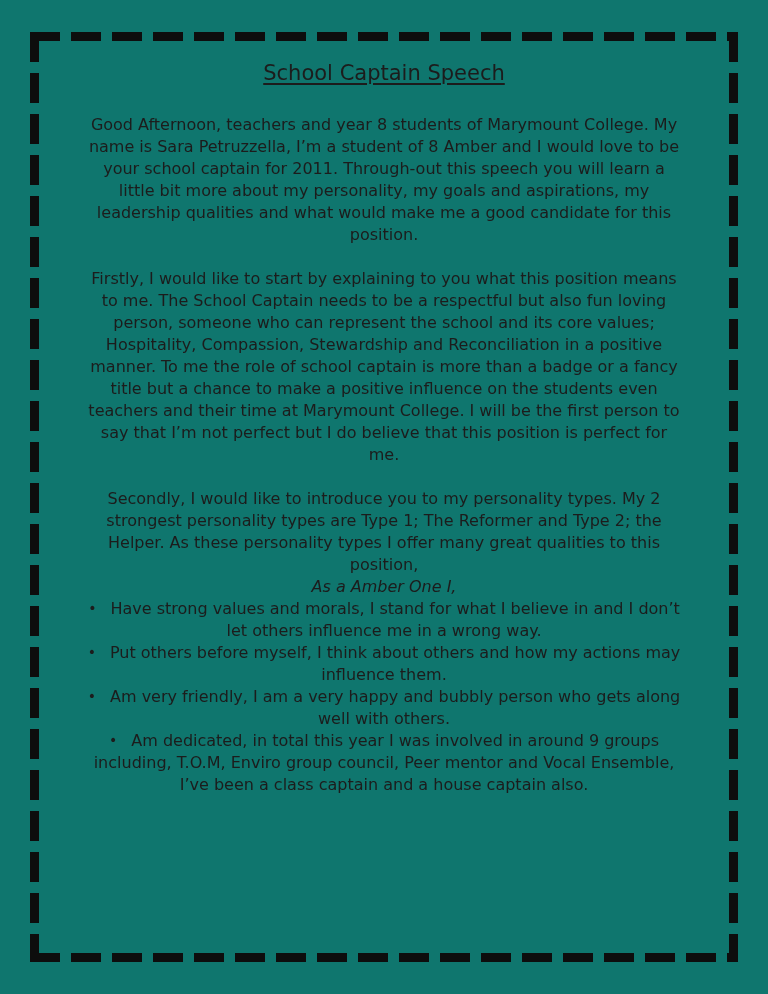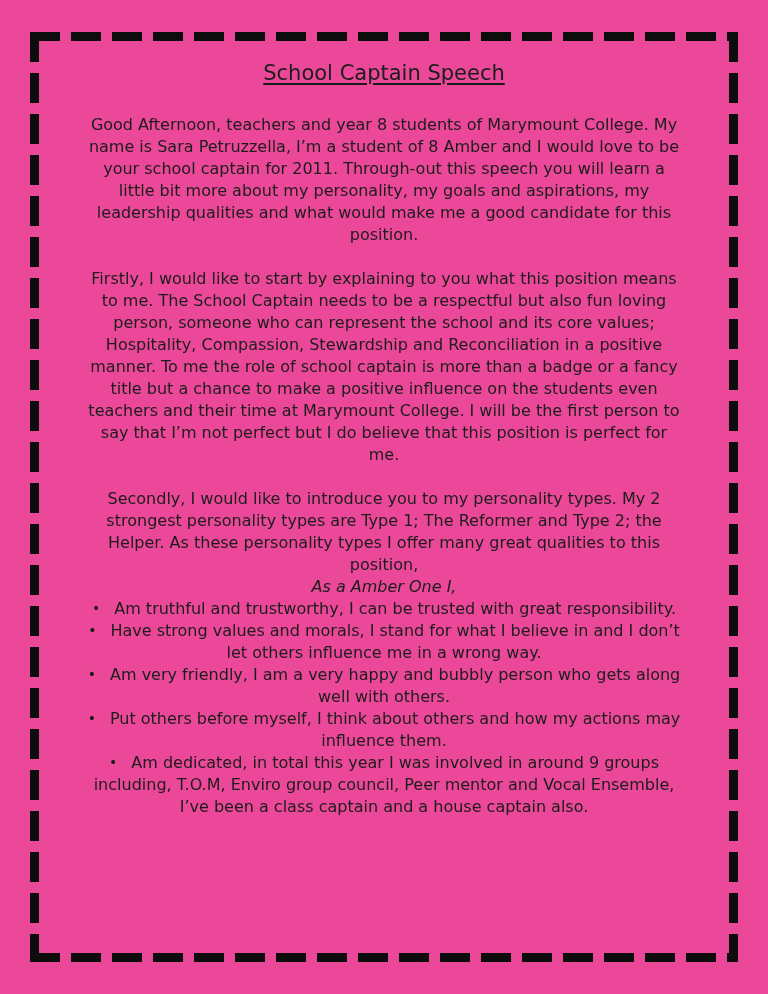--- a/index.html
+++ b/index.html
@@ -13,21 +13,21 @@
     position: relative;
     font-family: "DejaVu Sans", "Liberation Sans", sans-serif;
     color: #1c1c1c;
     -webkit-font-smoothing: antialiased;
   }
   .page {
     position: absolute;
     left: 0; top: 0;
     width: 768px;
     height: 994px;
-    background: #ec4899;
+    background: #0f766e;
   }
   
   .dashed-frame {
     position: absolute;
     left: 30px;
     top: 32px;
     width: 708px;
     height: 930px;
     background-image:
       repeating-linear-gradient(to right, #0d0d0d 0 30px, transparent 30px 41px),
@@ -85,22 +85,21 @@
     <h1 class="doc-title">School Captain Speech</h1>
 
     <p class="para">Good Afternoon, teachers and year 8 students of Marymount College. My name is Sara Petruzzella, I’m a student of 8 Amber and I would love to be your school captain for 2011. Through-out this speech you will learn a little bit more about my personality, my goals and aspirations, my leadership qualities and what would make me a good candidate for this position.</p>
 
     <p class="para">Firstly, I would like to start by explaining to you what this position means to me. The School Captain needs to be a respectful but also fun loving person, someone who can represent the school and its core values; Hospitality, Compassion, Stewardship and Reconciliation in a positive manner. To me the role of school captain is more than a badge or a fancy title but a chance to make a positive influence on the students even teachers and their time at Marymount College. I will be the first person to say that I’m not perfect but I do believe that this position is perfect for me.</p>
 
     <p class="para">Secondly, I would like to introduce you to my personality types. My 2 strongest personality types are Type 1; The Reformer and Type 2; the Helper. As these personality types I offer many great qualities to this position,</p>
 
     <div class="list-heading">As a Amber One I,</div>
 
-    <div class="bullet-item"><span class="bullet">•</span><span>Am truthful and trustworthy, I can be trusted with great responsibility.</span></div>
     <div class="bullet-item"><span class="bullet">•</span><span>Have strong values and morals, I stand for what I believe in and I don’t let others influence me in a wrong way.</span></div>
 
 
+    <div class="bullet-item"><span class="bullet">•</span><span>Put others before myself, I think about others and how my actions may influence them.</span></div>
     <div class="bullet-item"><span class="bullet">•</span><span>Am very friendly, I am a very happy and bubbly person who gets along well with others.</span></div>
-    <div class="bullet-item"><span class="bullet">•</span><span>Put others before myself, I think about others and how my actions may influence them.</span></div>
     <div class="bullet-item"><span class="bullet">•</span><span>Am dedicated, in total this year I was involved in around 9 groups including, T.O.M, Enviro group council, Peer mentor and Vocal Ensemble, I’ve been a class captain and a house captain also.</span></div>
 
   </div>
 </div>
 
 </body></html>

